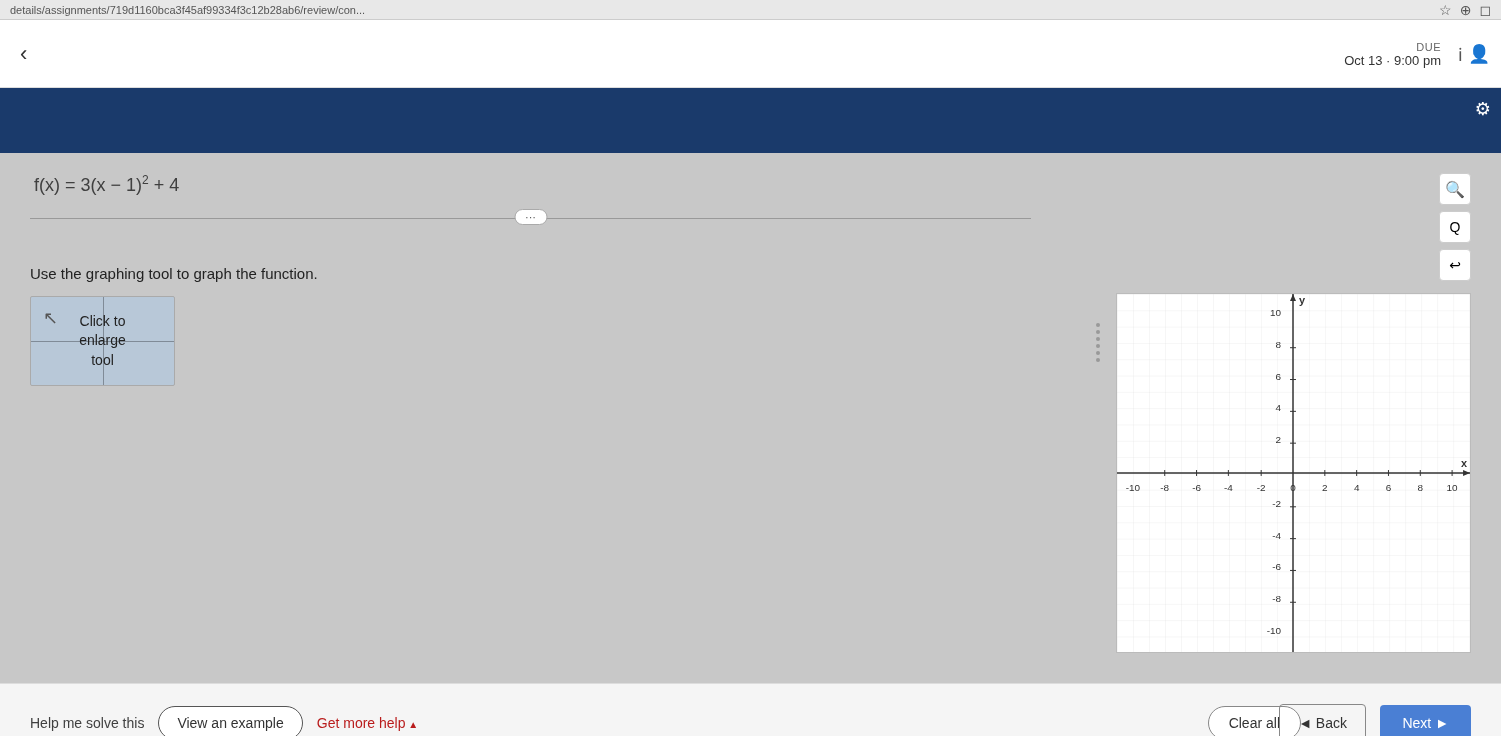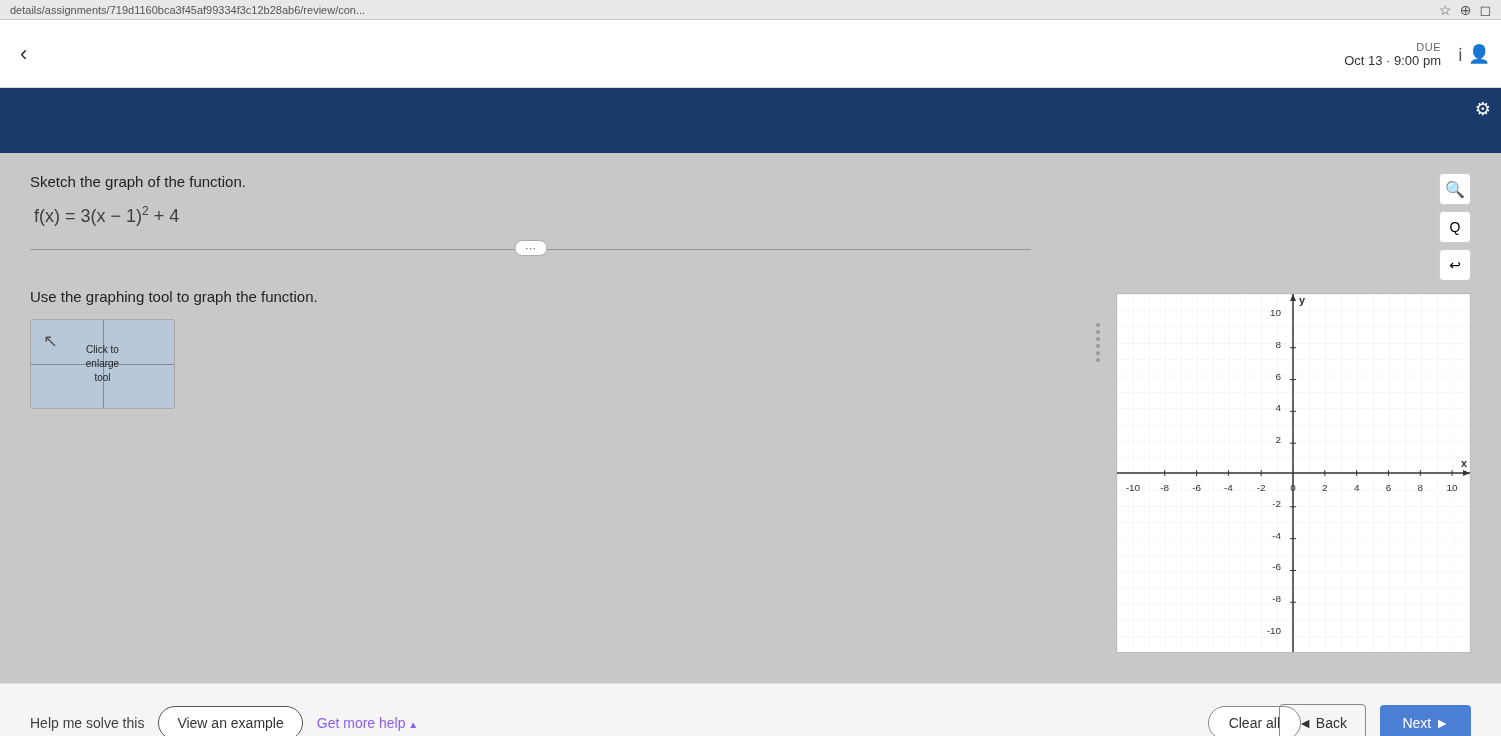--- a/index.html
+++ b/index.html
@@ -151,41 +151,41 @@
       border-radius: 10px;
       padding: 1px 10px;
       font-size: 11px;
       color: #555;
       cursor: pointer;
     }
 
     .use-tool-text {
       font-size: 15px;
       color: #222;
-      margin-top: 16px;
+      margin-top: 24px;
     }
 
     
     .graph-thumbnail {
       width: 145px;
       height: 90px;
       background: #b8c8d8;
       border: 1px solid #aaa;
       border-radius: 2px;
       position: relative;
       overflow: hidden;
       cursor: pointer;
       display: flex;
       align-items: center;
       justify-content: center;
     }
 
     .graph-thumbnail-text {
       text-align: center;
-      font-size: 10px;
+      font-size: 14px;
       color: #222;
       line-height: 1.4;
       position: relative;
       z-index: 2;
     }
 
     .graph-thumbnail::before {
       content: '';
       position: absolute;
       top: 50%;
@@ -281,21 +281,21 @@
       border: 1px solid #555;
       border-radius: 20px;
       padding: 8px 18px;
       font-size: 14px;
       color: #333;
       cursor: pointer;
     }
 
     .get-more-help {
       font-size: 14px;
-      color: #8b5cf6;
+      color: #b91c1c;
       margin-left: 14px;
       cursor: pointer;
     }
 
     .get-more-help::after {
       content: ' ▲';
       font-size: 10px;
     }
 
     .clear-all-btn {
@@ -391,21 +391,20 @@
   </div>
 </div>
 
 <div class="blue-banner" style="position:relative;">
   <span class="settings-icon-top">⚙</span>
 </div>
 
 <div class="main-content">
 
   <div class="left-panel">
-    <p class="question-label">Sketch the graph of the function.</p>
     <p class="function-text">
       f(x) = 3(x − 1)<sup>2</sup> + 4
     </p>
 
     <div class="divider" style="position:relative;margin: 8px 0;">
       <button class="expand-btn">···</button>
     </div>
 
     <p class="use-tool-text">Use the graphing tool to graph the function.</p>
 

